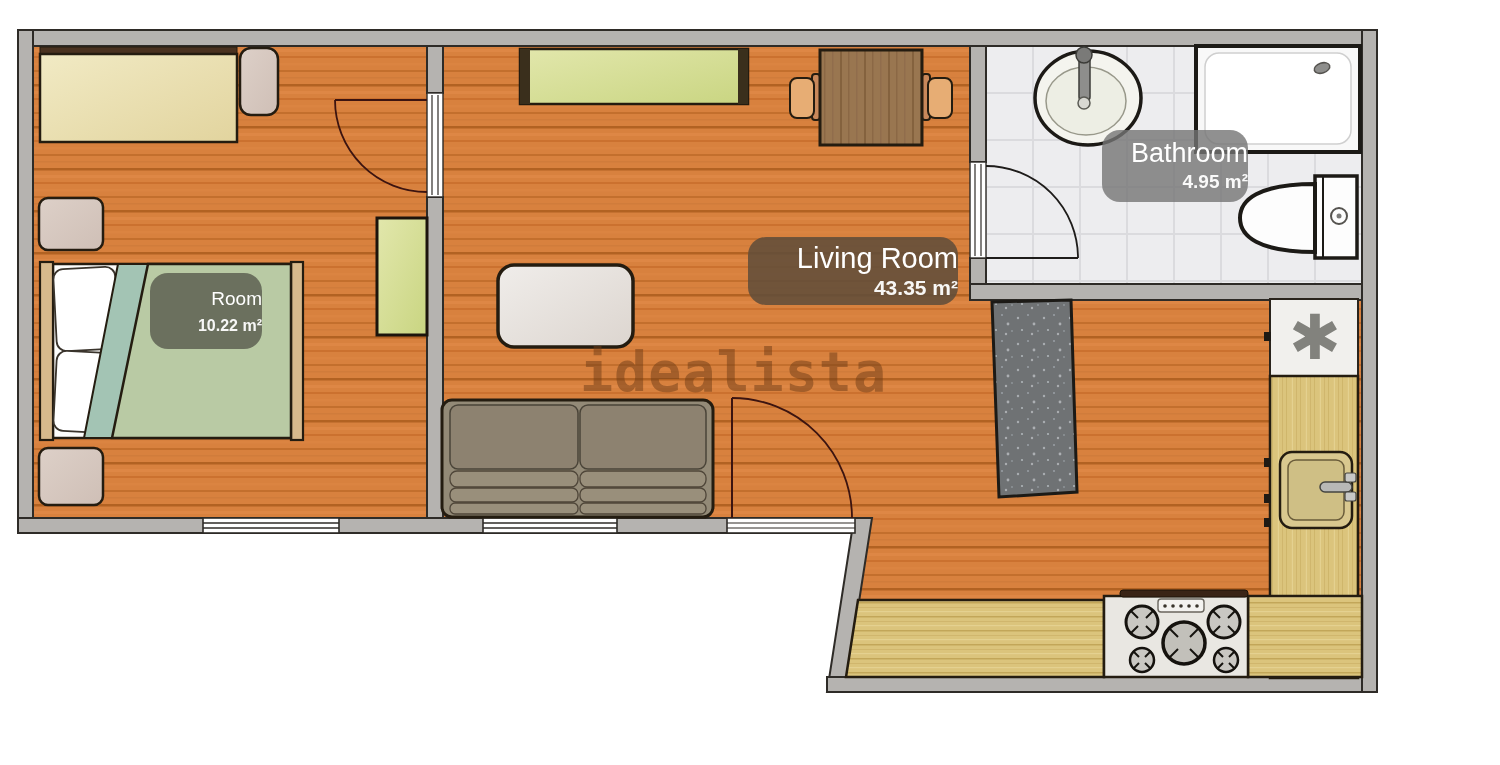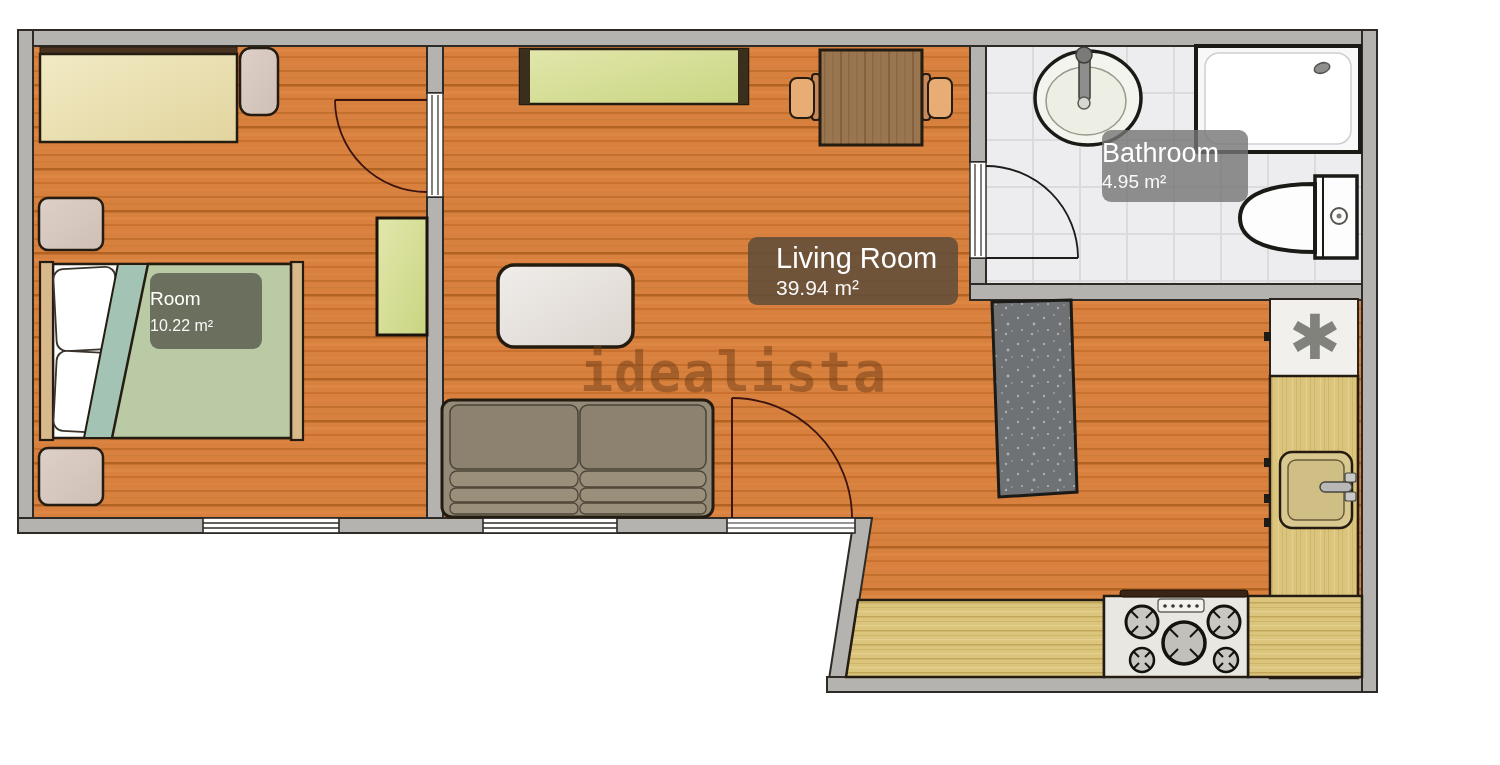--- a/index.html
+++ b/index.html
@@ -1,22 +1,22 @@
 <!DOCTYPE html>
 <html><head>
 <meta charset="utf-8">
 <style>
   html,body{margin:0;padding:0;background:#ffffff;}
   .canvas{position:relative;width:1500px;height:765px;background:#ffffff;overflow:hidden;
           font-family:"Liberation Sans", sans-serif;}
   .plan-svg{position:absolute;left:0;top:0;}
-  .room-label{position:absolute;display:flex;flex-direction:column;align-items:flex-start;
-              justify-content:center;border-radius:9px;color:#ffffff;text-align:center;z-index:5;}
+  .room-label{position:absolute;display:flex;flex-direction:column;align-items:flex-end;
+              justify-content:center;border-radius:18px;color:#ffffff;text-align:center;z-index:5;}
   .room-label .rl-name{font-weight:400;}
-  .room-label .rl-area{font-weight:400;opacity:.95;}
+  .room-label .rl-area{font-weight:700;opacity:.95;}
   .label-room{left:150px;top:273px;width:112px;height:76px;background:rgba(100,104,88,.92);}
   .label-room .rl-name{font-size:19px;line-height:30px;}
   .label-room .rl-area{font-size:16px;line-height:24px;}
   .label-living{left:748px;top:237px;width:182px;height:68px;background:rgba(97,77,58,.88);padding-left:28px;}
   .label-living .rl-name{font-size:29px;line-height:33px;}
   .label-living .rl-area{font-size:21px;line-height:26px;}
   .label-bath{left:1102px;top:130px;width:146px;height:72px;background:rgba(116,116,116,.8);}
   .label-bath .rl-name{font-size:27px;line-height:31px;}
   .label-bath .rl-area{font-size:19px;line-height:25px;}
   .watermark{position:absolute;left:580px;top:340px;z-index:6;
@@ -271,21 +271,21 @@
     </g>
   </g>
 </svg>
 
 <div class="room-label label-room">
   <span class="rl-name">Room</span>
   <span class="rl-area">10.22 m²</span>
 </div>
 <div class="room-label label-living">
   <span class="rl-name">Living Room</span>
-  <span class="rl-area">39.94 m²</span>
+  <span class="rl-area">43.35 m²</span>
 </div>
 <div class="room-label label-bath">
   <span class="rl-name">Bathroom</span>
   <span class="rl-area">4.95 m²</span>
 </div>
 
 <div class="asterisk-box">✱</div>
 
 <div class="watermark">idealista</div>
 

